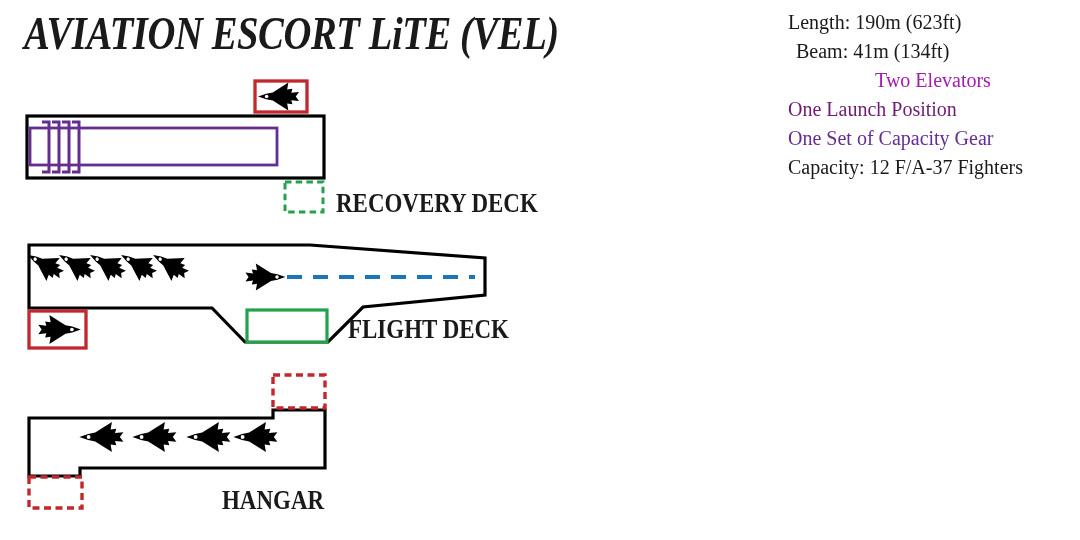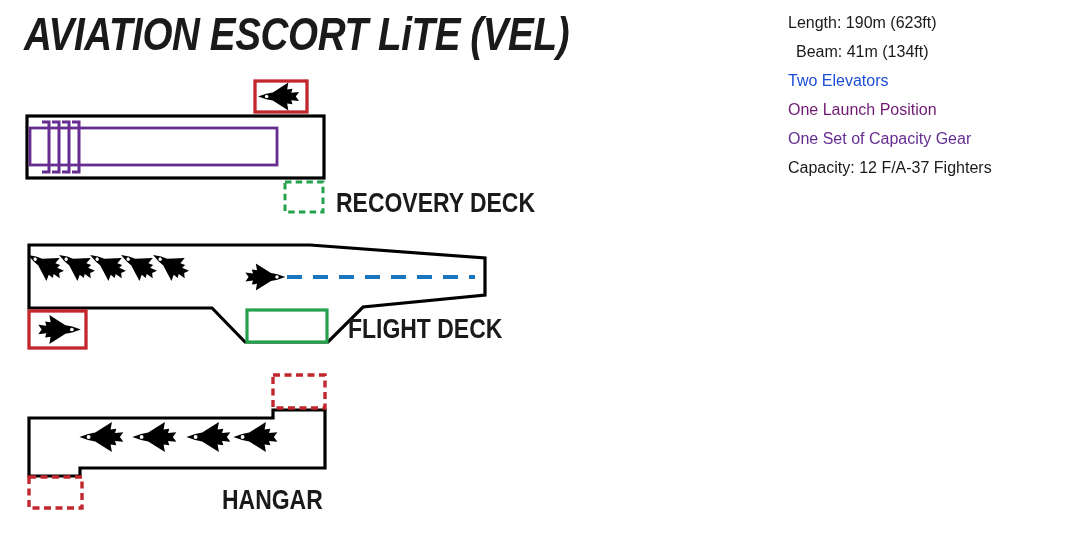--- a/index.html
+++ b/index.html
@@ -1,29 +1,29 @@
 <!DOCTYPE html>
 <html style="--c-ink: #000000; --c-text: #1a1a1a; --c-red: #c1272d; --c-blue: #1b75bc; --c-purple: #662d91; --c-green: #23a14c;"><head>
 <meta charset="utf-8">
 <style>
   html,body{margin:0;padding:0;background:#fff;}
   .canvas{
     position:relative;width:1075px;height:540px;background:#fff;overflow:hidden;
-    font-family:Liberation Sans, sans-serif;
+    font-family:Liberation Serif, serif;
   }
   .title{
     position:absolute;left:24px;top:8px;
     font-size:46px;line-height:1.15;font-weight:bold;font-style:italic;
     color:var(--c-text);white-space:nowrap;
     transform:scaleX(0.84);transform-origin:0 50%;
     letter-spacing:-0.5px;
   }
   .specs{
     position:absolute;left:788px;top:8px;width:290px;
-    font-size:16px;line-height:29px;color:var(--c-text);
+    font-size:20px;line-height:29px;color:var(--c-text);
   }
   .spec-line{white-space:nowrap;}
   .deck-label{
     position:absolute;font-size:28px;font-weight:bold;line-height:1;
     color:var(--c-text);white-space:nowrap;
     transform:scaleX(0.82);transform-origin:0 50%;
   }
   .diagram{position:absolute;}
   .deck-outline{fill:#fff;stroke:var(--c-ink);stroke-width:3.2;}
   .ag-rect{fill:none;stroke:var(--c-purple);stroke-width:2.8;}
@@ -48,21 +48,21 @@
         <circle class="jet-ring" cx="-17.5" cy="0" r="2.2"></circle>
       </g>
     </defs>
   </svg>
 
   <div class="title">AVIATION ESCORT LiTE (VEL)</div>
 
   <div class="specs">
     <div class="spec-line" style="color: rgb(26, 26, 26);">Length: 190m (623ft)</div>
     <div class="spec-line" style="color: rgb(26, 26, 26); margin-left: 8px;">Beam: 41m (134ft)</div>
-    <div class="spec-line" style="color: #1d4ed8;">Two Elevators</div>
+    <div class="spec-line" style="color: #a21caf; text-align: center;">Two Elevators</div>
     <div class="spec-line" style="color: #701a75;">One Launch Position</div>
     <div class="spec-line" style="color: rgb(102, 45, 145);">One Set of Capacity Gear</div>
     <div class="spec-line" style="color: rgb(26, 26, 26);">Capacity: 12 F/A-37 Fighters</div>
   </div>
 
   <svg class="diagram" style="left:20px;top:75px" width="340" height="145" viewBox="0 0 340 145">
     <rect class="deck-outline" x="7" y="41" width="297" height="62"></rect>
     <rect class="ag-rect" x="10" y="53" width="247" height="37"></rect>
     <g>
       <path class="ag-wire" d="M22 47 H29 V97 H22"></path>

